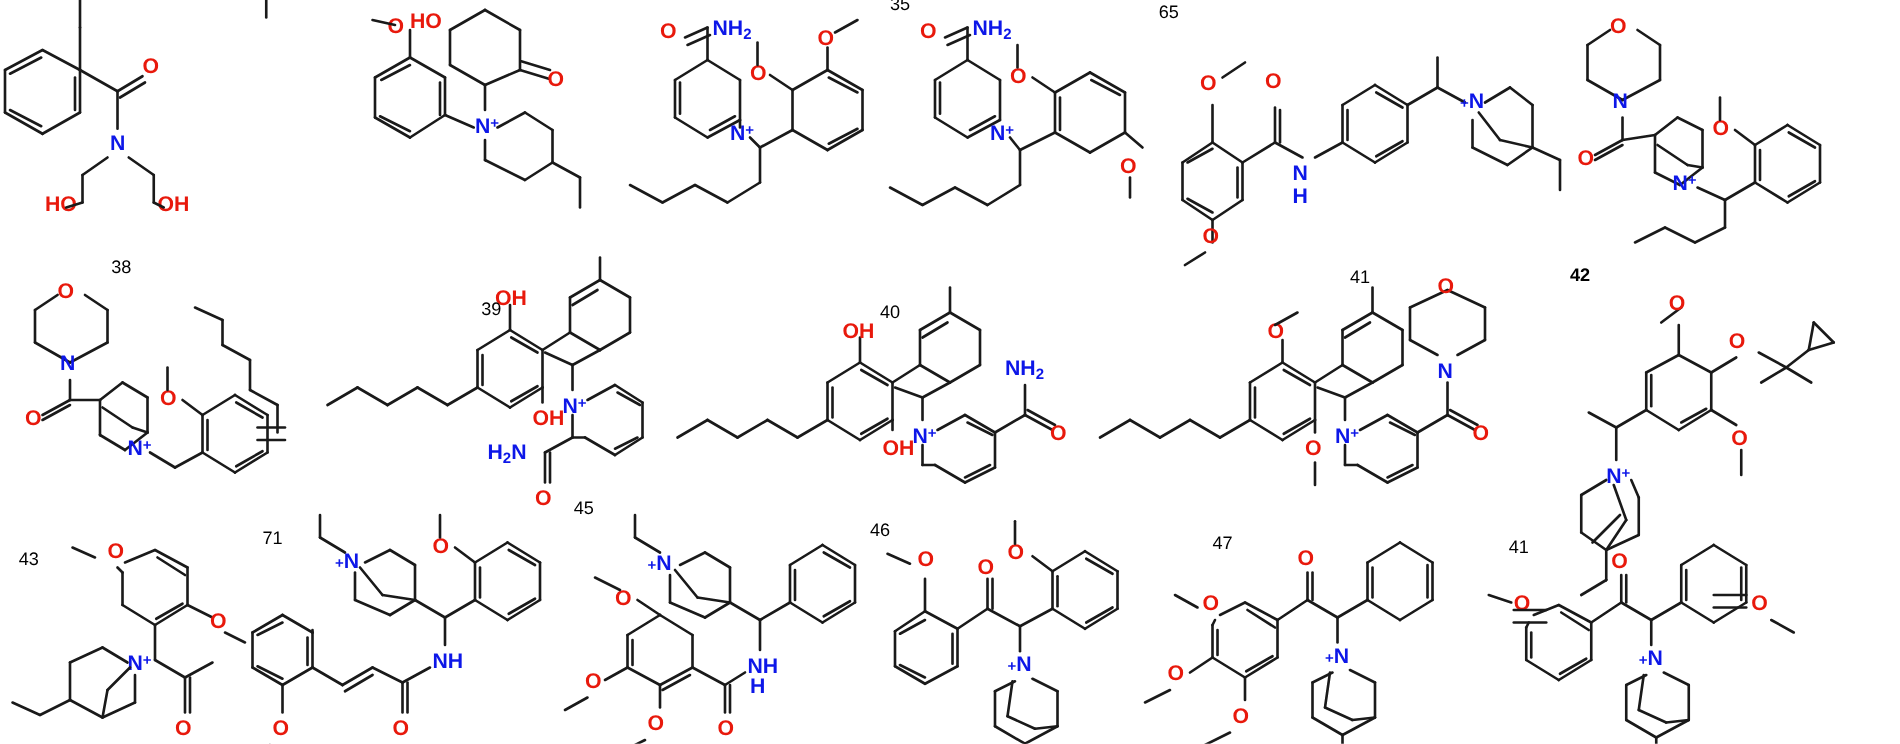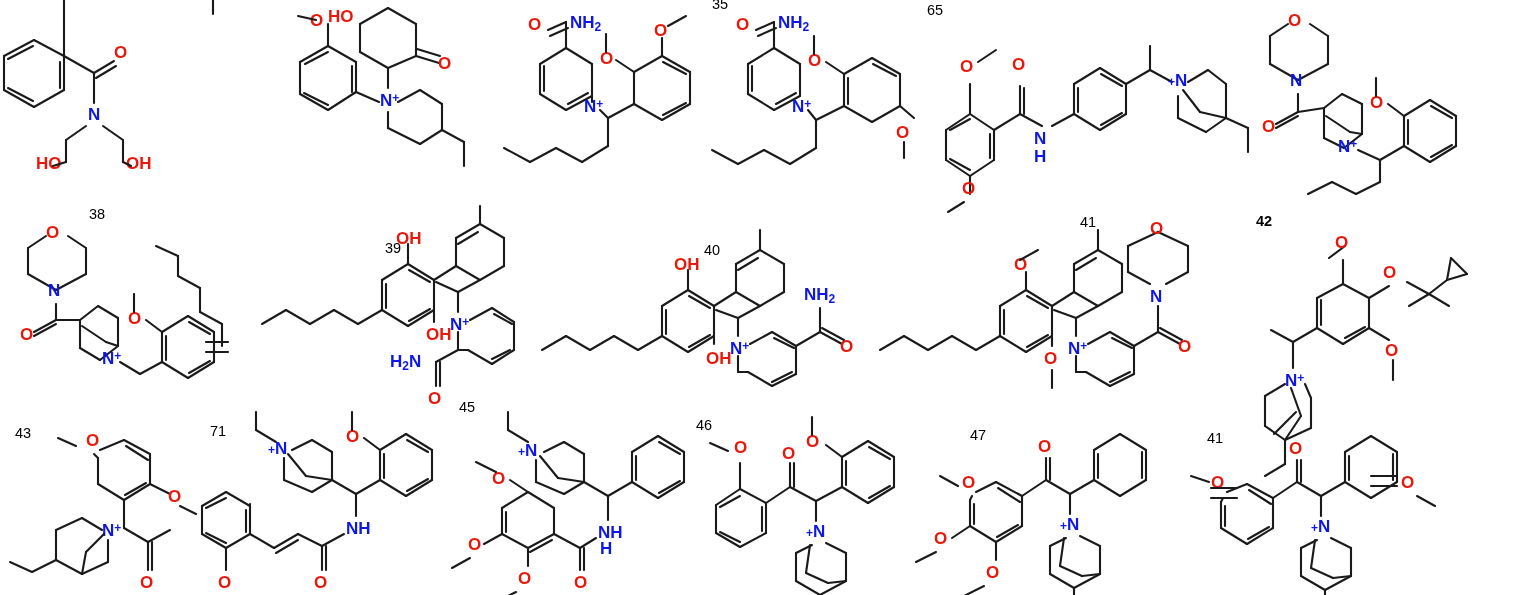--- a/index.html
+++ b/index.html
@@ -848,20 +848,20 @@
   <path class="bond" d="M2,26 L24,4"></path>
 </svg>
 
 <div style="position:absolute;left:712px;top:-4px;" class="idx">35</div>
 <div style="position:absolute;left:927px;top:2px;" class="idx">65</div>
 <div style="position:absolute;left:89px;top:206px;" class="idx">38</div>
 <div style="position:absolute;left:385px;top:196px;margin-top:44px;" class="idx">39</div>
 <div style="position:absolute;left:704px;top:212px;margin-top:30px;" class="idx">40</div>
 <div style="position:absolute;left:1080px;top:214px;text-align:center;" class="idx">41</div>
 <div style="position:absolute;left:1256px;top:213px;font-weight:bold;" class="idx">42</div>
-<div style="position:absolute;left:15px;top:425px;text-align:right;" class="idx">43</div>
+<div style="position:absolute;left:15px;top:440px;text-align:right;" class="idx">43</div>
 <div style="position:absolute;left:210px;top:423px;" class="idx">71</div>
 <div style="position:absolute;left:459px;top:399px;" class="idx">45</div>
 <div style="position:absolute;left:679px;top:417px;margin-left:17px;" class="idx">46</div>
 <div style="position:absolute;left:970px;top:427px;text-align:center;" class="idx">47</div>
 <div style="position:absolute;left:1207px;top:430px;" class="idx">41</div>
 
 </div>
 
 </body></html>

